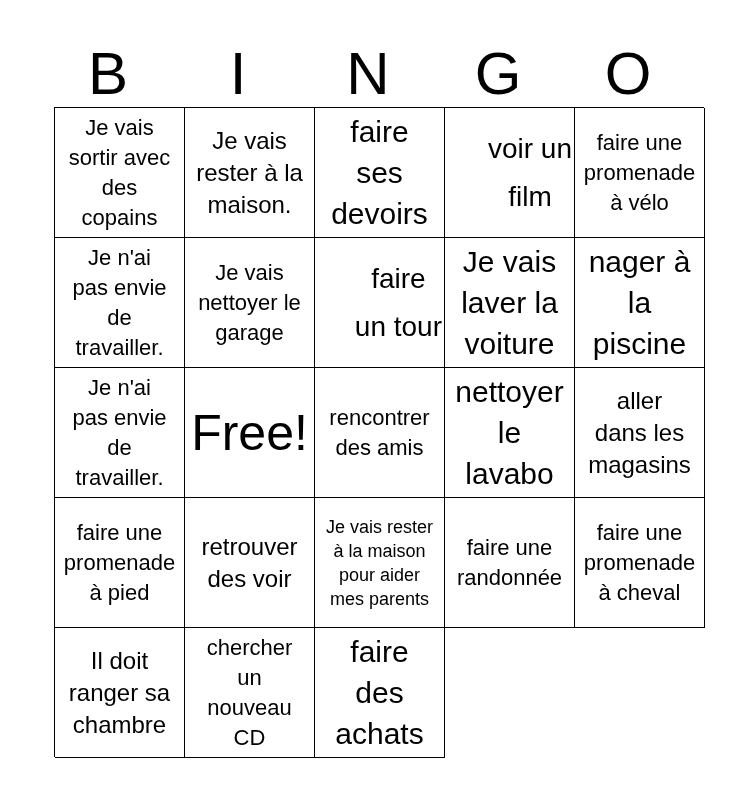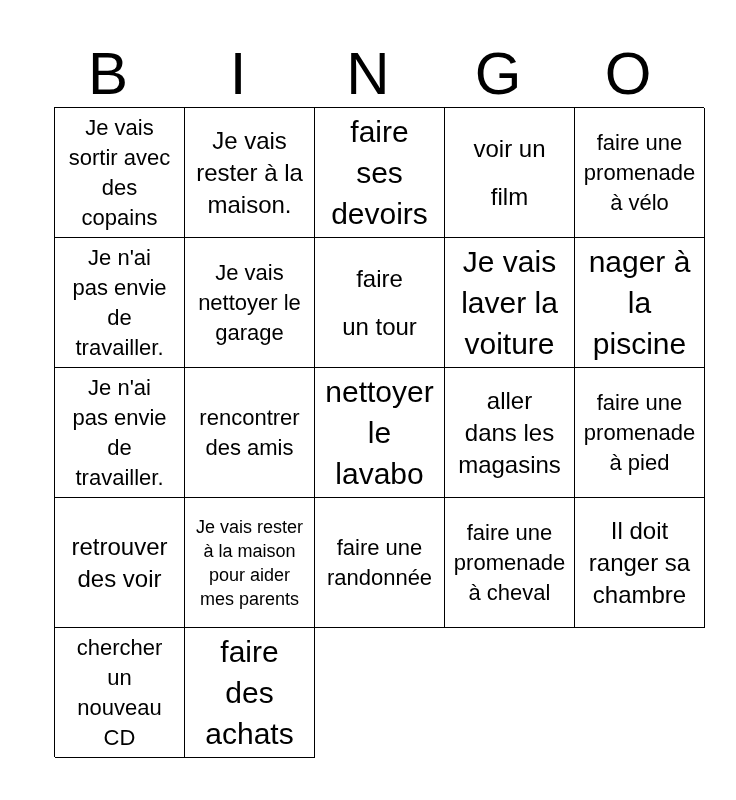--- a/index.html
+++ b/index.html
@@ -59,21 +59,21 @@
       cursor: pointer;
     }
     .cell span {
       display: block;
       white-space: pre-line;
     }
     .fs-s  { font-size: 18px; line-height: 24px; }
     .fs-m  { font-size: 22px; line-height: 30px; }
     .fs-l  { font-size: 24px; line-height: 32px; }
     .fs-xl { font-size: 30px; line-height: 41px; }
-    .fs-xxl{ font-size: 24px; line-height: 48px; }
+    .fs-xxl{ font-size: 28px; line-height: 48px; justify-content: flex-end; }
     .fs-free { font-size: 50px; line-height: 56px; }
   </style>
 </head>
 <body>
 
 <div class="header">
   <div class="header-letter">B</div>
   <div class="header-letter">I</div>
   <div class="header-letter">N</div>
   <div class="header-letter">G</div>
@@ -130,20 +130,23 @@
       <span>nager à
 la
 piscine</span>
     </div>
     <div class="cell fs-m">
       <span>Je n'ai
 pas envie
 de
 travailler.</span>
     </div>
+    <div class="cell fs-free">
+      <span>Free!</span>
+    </div>
     <div class="cell fs-m">
       <span>rencontrer
 des amis</span>
     </div>
     <div class="cell fs-xl">
       <span>nettoyer
 le
 lavabo</span>
     </div>
     <div class="cell fs-l">

